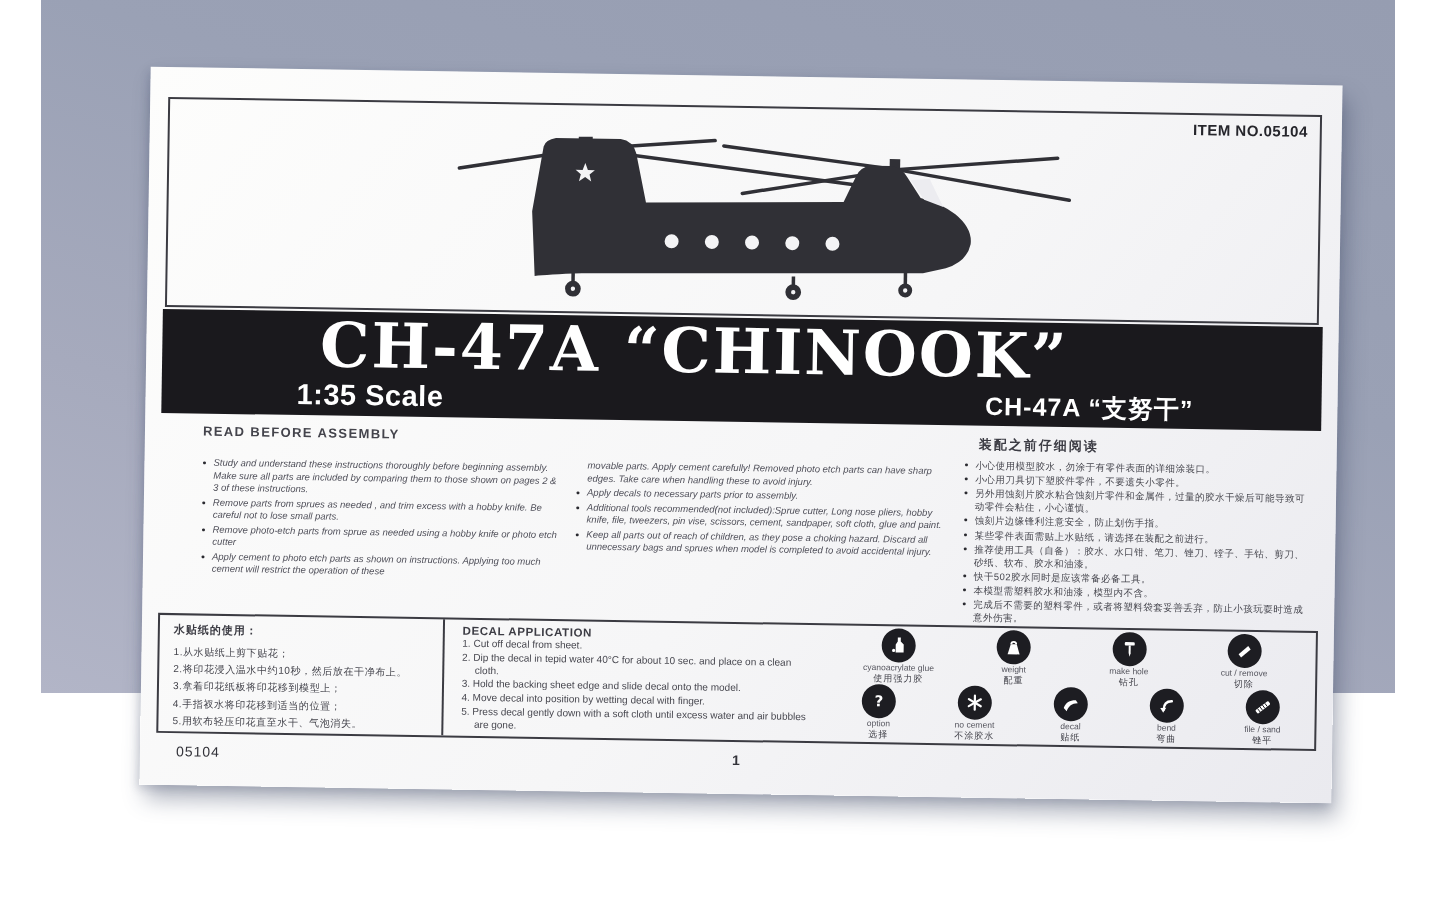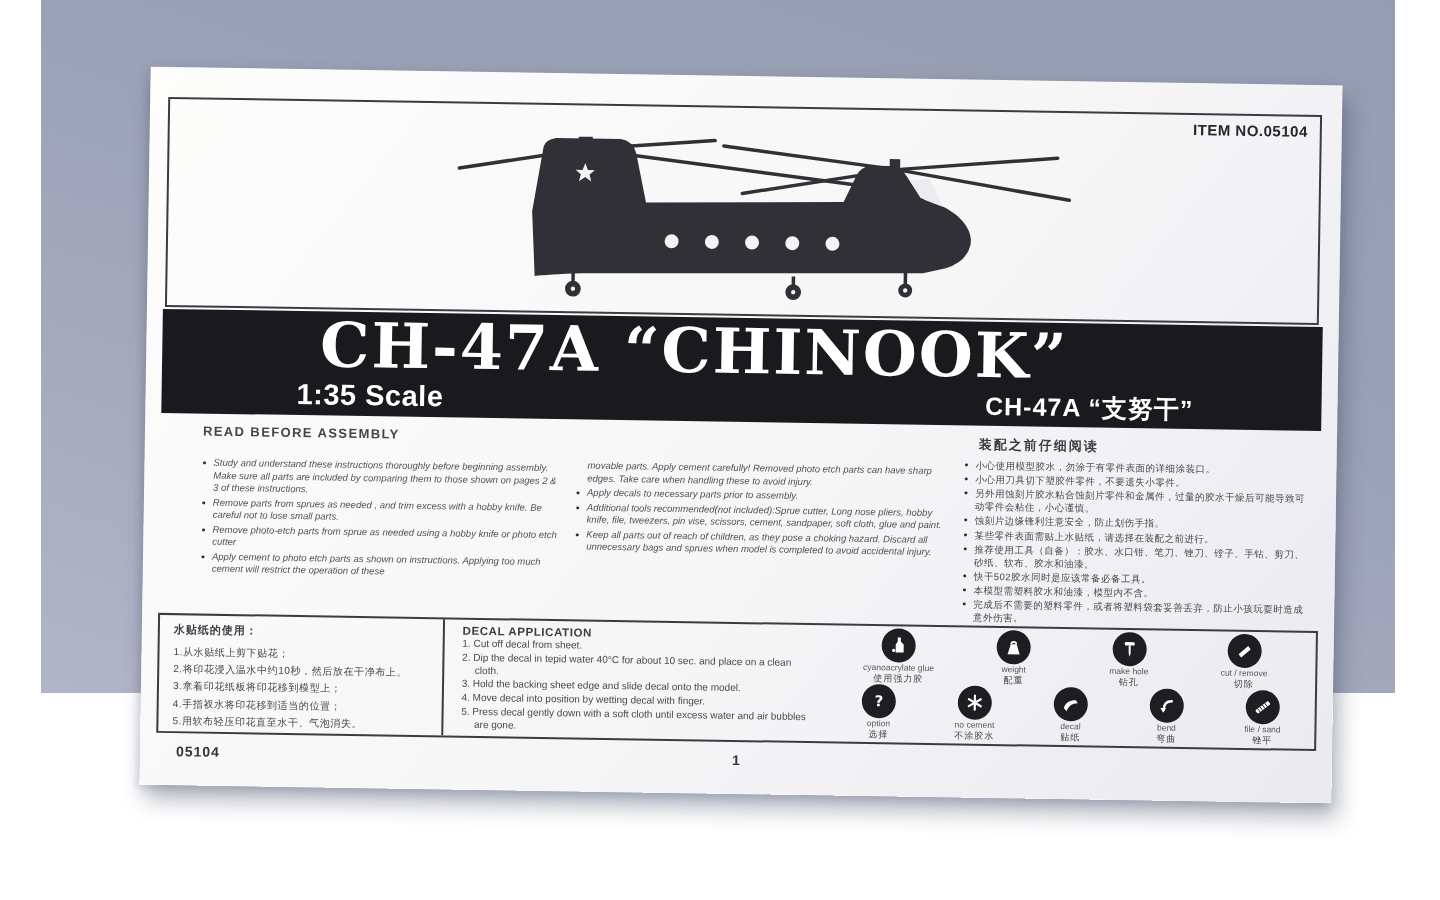--- a/index.html
+++ b/index.html
@@ -81,21 +81,21 @@
   .symbols{flex:1;display:flex;flex-direction:column;justify-content:space-evenly;padding:2px 4px;}
   .symrow{display:flex;justify-content:space-evenly;}
   .sym{text-align:center;width:96px;}
   .sym-circ{
     width:34px;height:34px;border-radius:50%;background:#1d1d22;margin:0 auto 1px auto;
     display:flex;align-items:center;justify-content:center;
   }
   .sym-en{font-size:8.5px;color:#55555e;line-height:1.15;}
   .sym-cn{font-size:9px;color:#3e3e46;line-height:1.2;letter-spacing:1px;}
   
-  .footer-code{position:absolute;left:36px;top:676px;font-size:14px;font-weight:bold;color:#33333a;letter-spacing:1px;}
+  .footer-code{position:absolute;left:36px;top:676px;font-size:14px;font-weight:normal;color:#33333a;letter-spacing:1px;}
   .footer-page{position:absolute;left:0;width:100%;top:676px;text-align:center;font-size:14px;font-weight:bold;color:#33333a;}
 </style>
 </head>
 <body>
 
 <div class="photo">
   <div class="paper">
 
     <div class="heli-frame">
       <div class="item-no">ITEM NO.05104</div>

